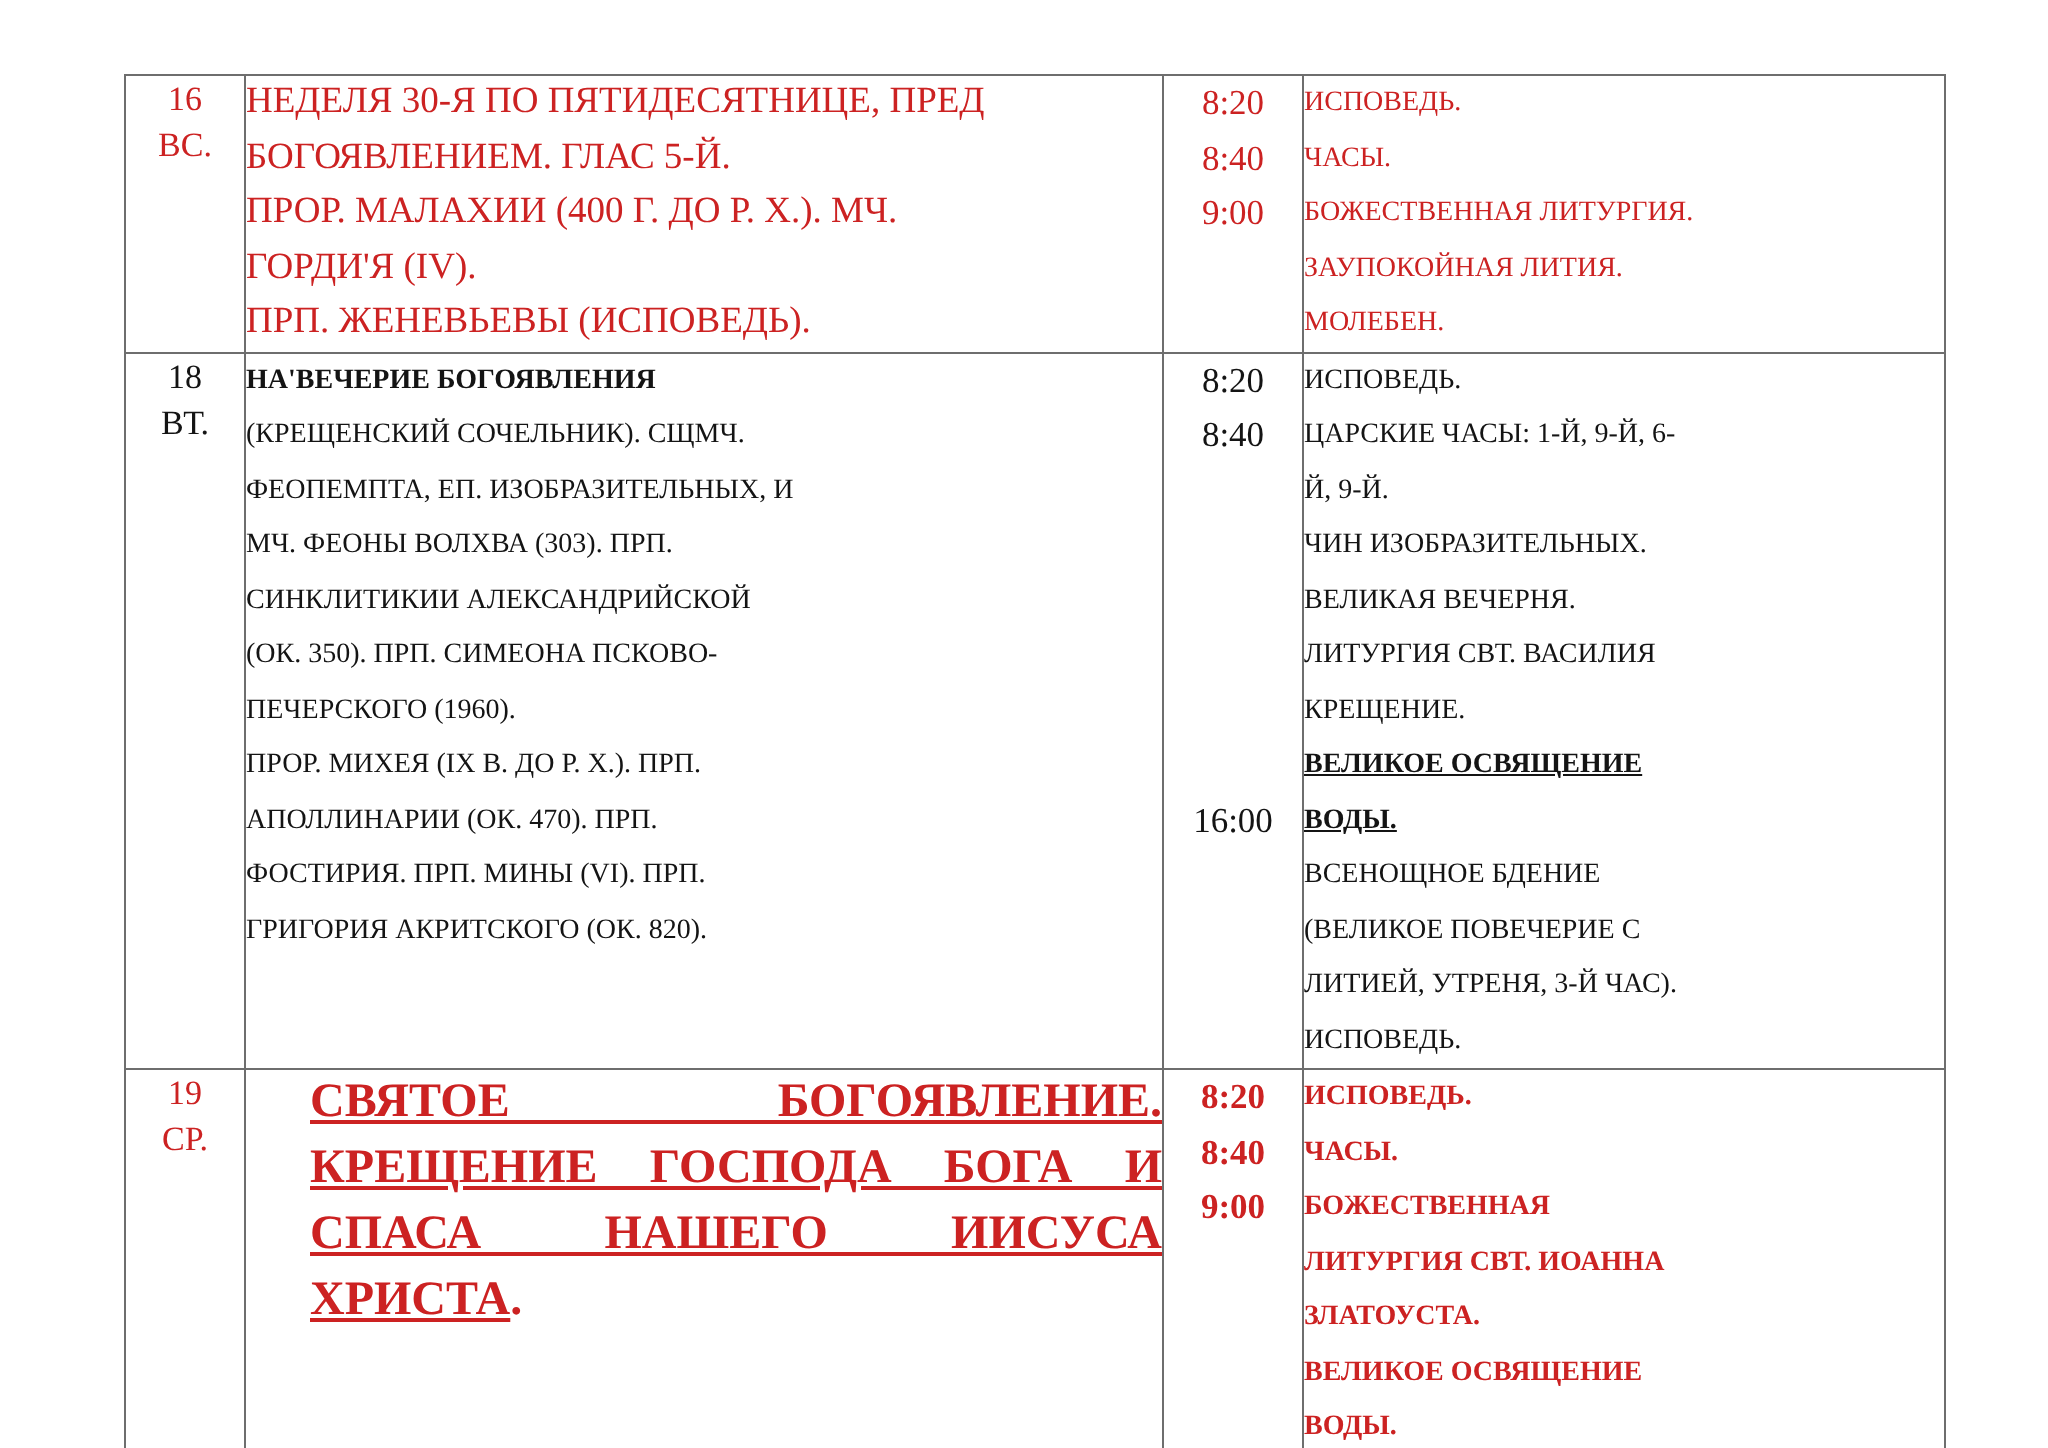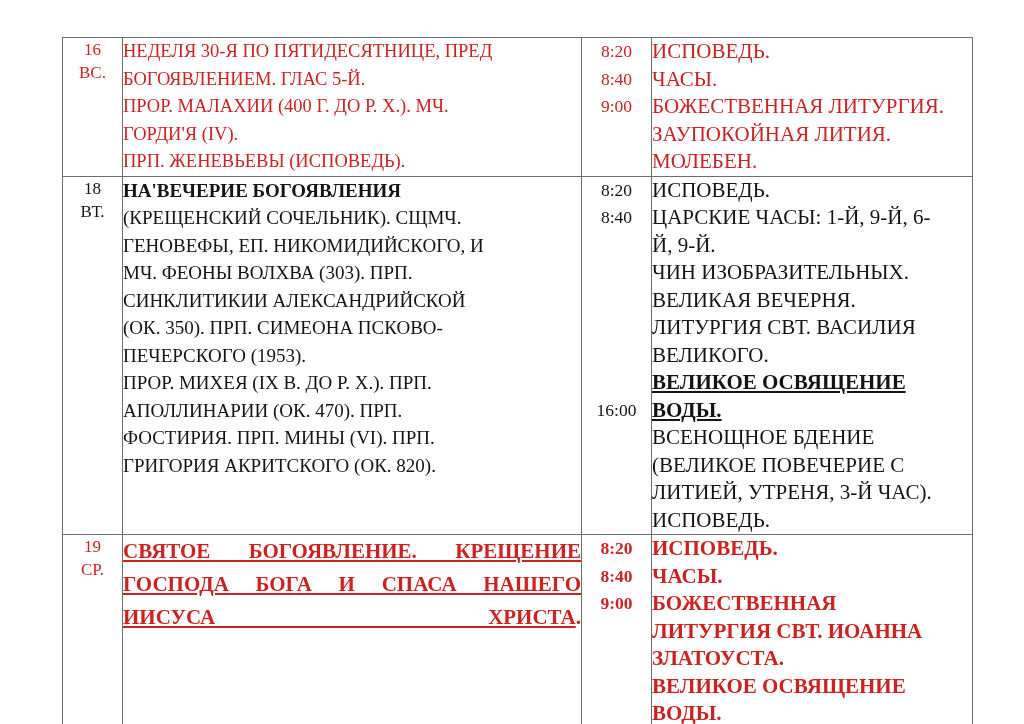--- a/index.html
+++ b/index.html
@@ -71,55 +71,56 @@
     line-height: 27.5px;
     text-align: center;
     white-space: nowrap;
   }
   .cell-time .time-line { display: block; }
   .cell-time .time-gap { display: block; visibility: hidden; }
 
   
   .cell-serv {
     padding: 5px 6px 4px 8px;
-    font-size: 21px;
+    font-size: 14px;
     line-height: 27.5px;
   }
   .cell-serv .serv-line { display: block; }
 
   
   .t-red { color: #cc2222; }
   .t-black { color: #141414; }
   .t-bold { font-weight: bold; }
   .t-underline { text-decoration: underline; }
 
   
   .feast-block {
     font-weight: bold;
     color: #cc2222;
-    font-size: 21px;
+    font-size: 24px;
     line-height: 33px;
     text-align: justify;
     text-justify: inter-word;
+    margin-left: 32px;
   }
   .feast-block .feast-underlined {
     text-decoration: underline;
     text-decoration-color: #cc2222;
   }
   .feast-block .feast-tail {
     text-decoration: none;
   }
   
   .feast-block .justify-filler {
     display: inline-block;
     width: 100%;
     height: 0;
   }
 
-  .row2-desc { font-size: 19px; line-height: 27.5px; }
+  .row2-desc { font-size: 14px; line-height: 27.5px; }
   .row2-desc .desc-line { display: block; }
 </style>
 </head>
 <body>
 
 <div class="page">
 
   <table class="schedule-table">
     <colgroup>
       <col class="col-date">
@@ -162,25 +163,25 @@
       <tr>
 
         <td class="cell-date">
           <span class="date-day t-black">18</span>
           <span class="date-dow t-black">ВТ.</span>
         </td>
 
         <td class="cell-desc t-black row2-desc">
           <span class="desc-line t-bold">НА'ВЕЧЕРИЕ БОГОЯВЛЕНИЯ</span>
           <span class="desc-line">(КРЕЩЕНСКИЙ СОЧЕЛЬНИК). СЩМЧ.</span>
-          <span class="desc-line">ГЕНОВЕФЫ, ЕП. НИКОМИДИЙСКОГО, И</span>
+          <span class="desc-line">ФЕОПЕМПТА, ЕП. ИЗОБРАЗИТЕЛЬНЫХ, И</span>
           <span class="desc-line">МЧ. ФЕОНЫ ВОЛХВА (303). ПРП.</span>
           <span class="desc-line">СИНКЛИТИКИИ АЛЕКСАНДРИЙСКОЙ</span>
           <span class="desc-line">(ОК. 350). ПРП. СИМЕОНА ПСКОВО-</span>
-          <span class="desc-line">ПЕЧЕРСКОГО (1953).</span>
+          <span class="desc-line">ПЕЧЕРСКОГО (1960).</span>
           <span class="desc-line">ПРОР. МИХЕЯ (IX В. ДО Р. Х.). ПРП.</span>
           <span class="desc-line">АПОЛЛИНАРИИ (ОК. 470). ПРП.</span>
           <span class="desc-line">ФОСТИРИЯ. ПРП. МИНЫ (VI). ПРП.</span>
           <span class="desc-line">ГРИГОРИЯ АКРИТСКОГО (ОК. 820).</span>
         </td>
 
         <td class="cell-time t-black">
           <span class="time-line">8:20</span>
           <span class="time-line">8:40</span>
           <span class="time-gap">&nbsp;</span>
@@ -192,21 +193,21 @@
           <span class="time-line">16:00</span>
         </td>
 
         <td class="cell-serv t-black">
           <span class="serv-line">ИСПОВЕДЬ.</span>
           <span class="serv-line">ЦАРСКИЕ ЧАСЫ: 1-Й, 9-Й, 6-</span>
           <span class="serv-line">Й, 9-Й.</span>
           <span class="serv-line">ЧИН ИЗОБРАЗИТЕЛЬНЫХ.</span>
           <span class="serv-line">ВЕЛИКАЯ ВЕЧЕРНЯ.</span>
           <span class="serv-line">ЛИТУРГИЯ СВТ. ВАСИЛИЯ</span>
-          <span class="serv-line">ВЕЛИКОГО.</span>
+          <span class="serv-line">КРЕЩЕНИЕ.</span>
           <span class="serv-line t-bold t-underline">ВЕЛИКОЕ ОСВЯЩЕНИЕ</span>
           <span class="serv-line t-bold t-underline">ВОДЫ.</span>
           <span class="serv-line">ВСЕНОЩНОЕ БДЕНИЕ</span>
           <span class="serv-line">(ВЕЛИКОЕ ПОВЕЧЕРИЕ С</span>
           <span class="serv-line">ЛИТИЕЙ, УТРЕНЯ, 3-Й ЧАС).</span>
           <span class="serv-line">ИСПОВЕДЬ.</span>
         </td>
       </tr>
 
       <tr>

